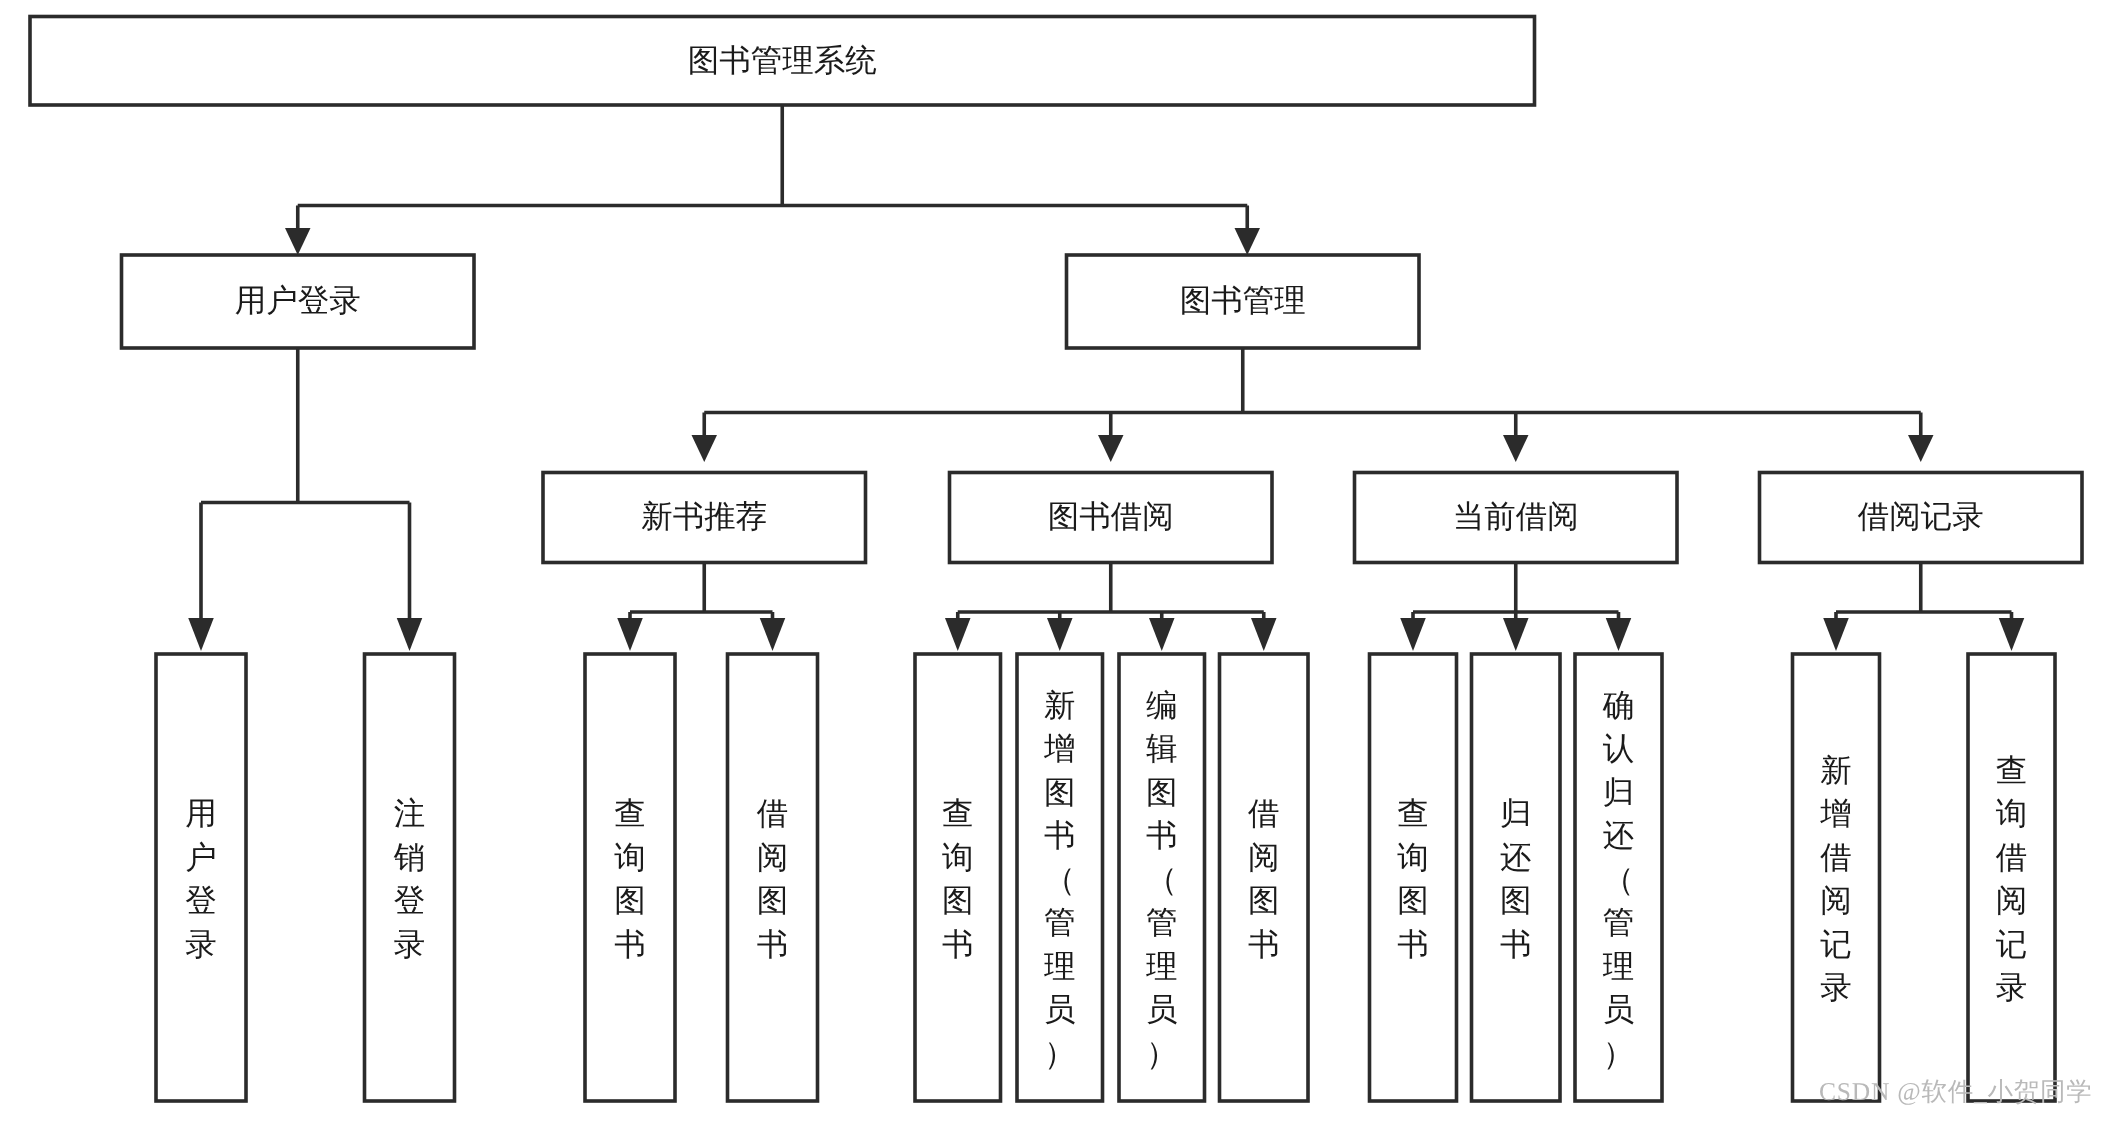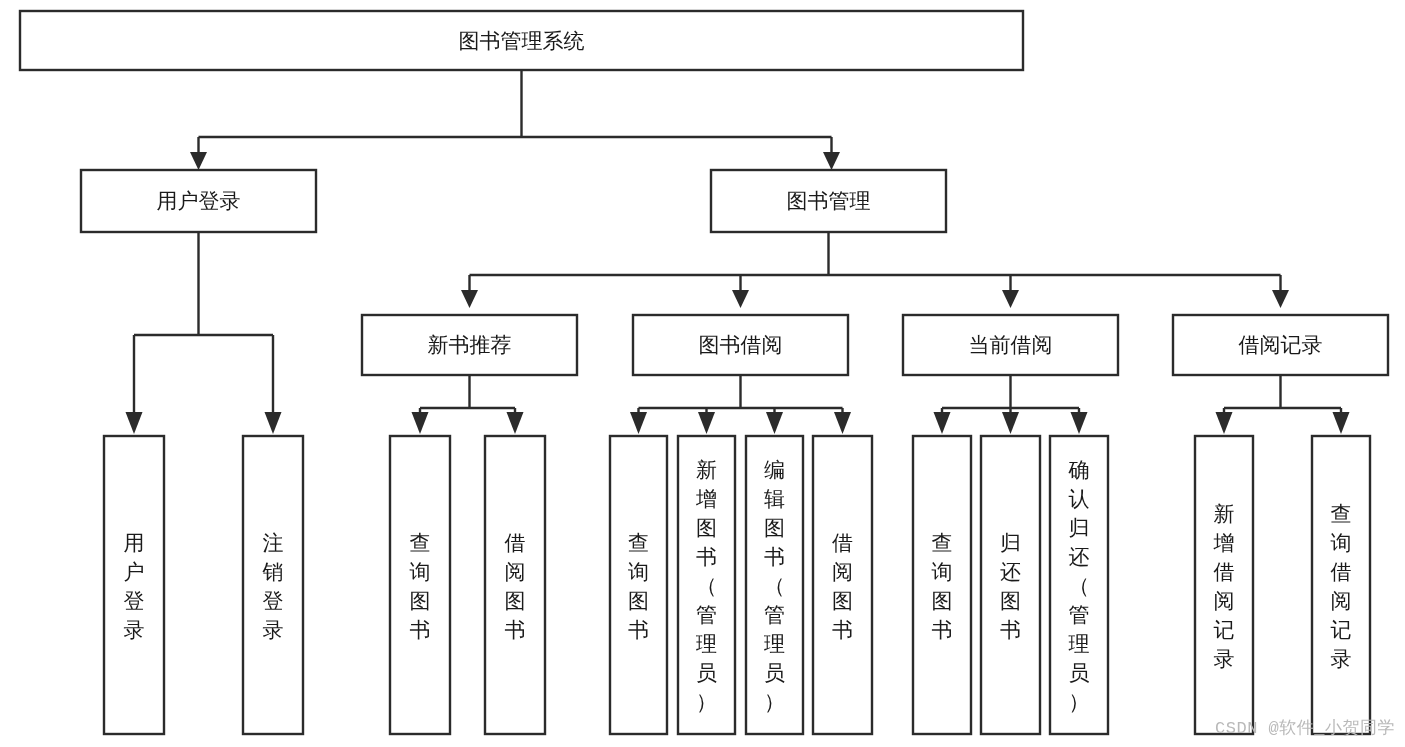--- a/index.html
+++ b/index.html
@@ -51,21 +51,21 @@
     font-family: "Liberation Sans", "DejaVu Sans", sans-serif;
     font-size: 21px;
     fill: #1a1a1a;
     text-anchor: middle;
     white-space: pre;
   }
   .watermark {
     position: absolute;
     right: 10px;
     bottom: 8px;
-    font-family: Liberation Mono, monospace;
+    font-family: Liberation Serif, serif;
     font-size: 17px;
     color: #b9b9b9;
     letter-spacing: 0.5px;
     user-select: none;
     pointer-events: none;
   }
 </style>
 </head>
 <body>
 

